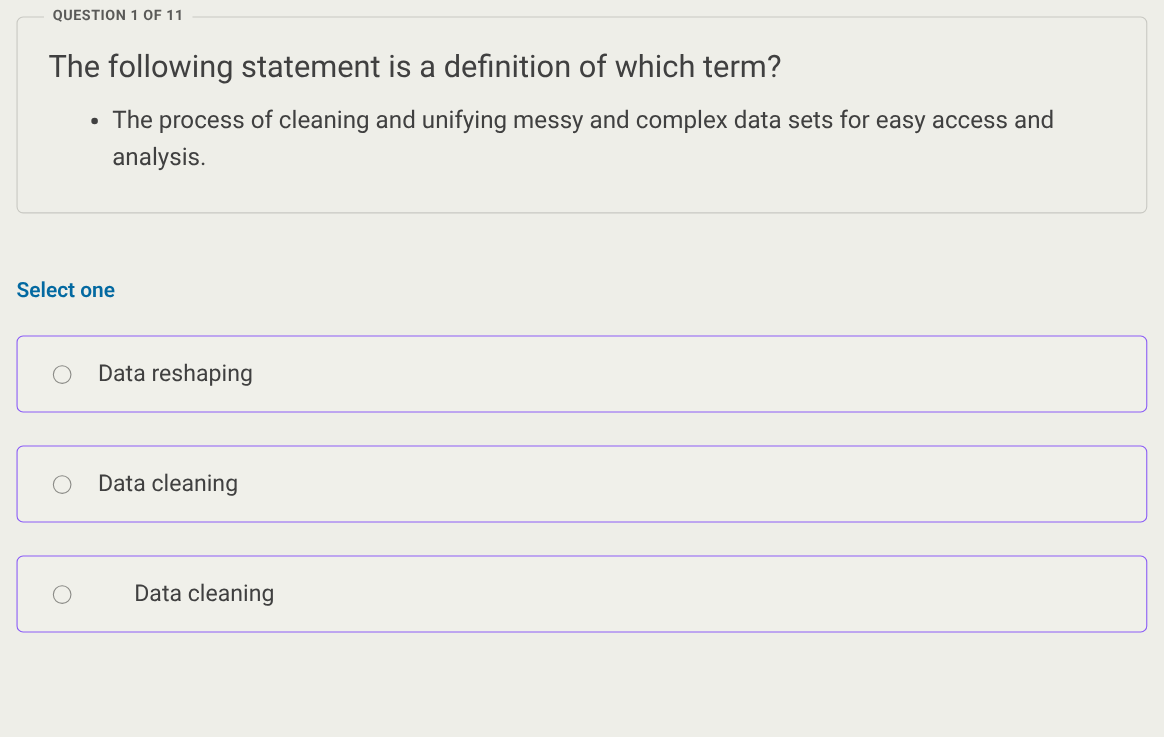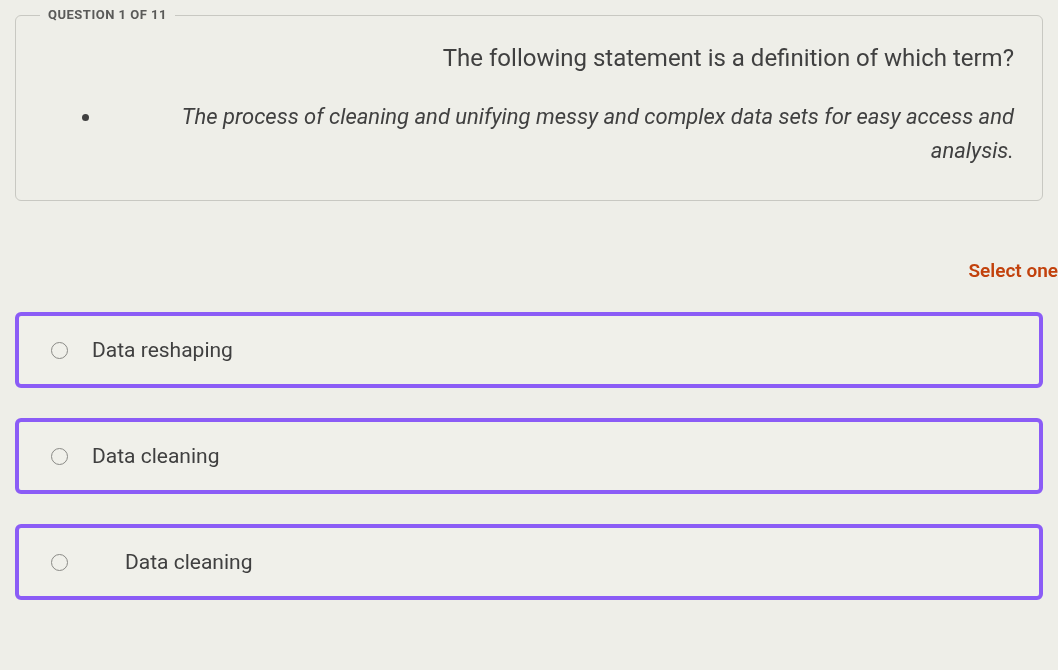--- a/index.html
+++ b/index.html
@@ -1,19 +1,18 @@
 <!DOCTYPE html>
 <html><head>
   <meta charset="utf-8">
   <style>
     * {
       box-sizing: border-box;
       margin: 0;
       padding: 0;
-      text-align: right;
     }
     body {
       font-family: -apple-system, BlinkMacSystemFont, "Segoe UI", Roboto, Arial, sans-serif;
       background: #eeeee8;
       color: #3a3a3a;
       width: 1058px;
       height: 670px;
       padding: 0;
       overflow: hidden;
     }
@@ -30,46 +29,45 @@
       left: 24px;
       background: #eeeee8;
       padding: 0 8px;
       font-size: 13px;
       font-weight: 700;
       letter-spacing: 0.5px;
       color: #5a5a58;
     }
     .question-text {
       margin-top: 28px;
-      font-size: 24px;
+      font-size: 28px;
       color: #404040;
       font-weight: 400;
     }
     .bullet-wrap {
-      margin-top: 28px;
+      margin-top: 16px;
       padding-left: 58px;
-      font-style: italic;
     }
     .bullet-item {
       list-style: disc;
       font-size: 22px;
       line-height: 1.55;
       color: #404040;
     }
     .select-label {
       margin: 58px 0 0 15px;
       font-size: 19px;
       font-weight: 600;
-      color: #c2410c;
+      color: #0369a1;
     }
     .options-container {
       margin: 30px 15px 0 15px;
     }
     .option-item {
-      border: 4px solid #8b5cf6;
+      border: 1px solid #8b5cf6;
       border-radius: 6px;
       background: #f0f0ea;
       padding: 22px 22px 22px 32px;
       margin-bottom: 30px;
       display: flex;
       align-items: center;
       cursor: pointer;
     }
     .option-item:last-child {
       margin-bottom: 0;

